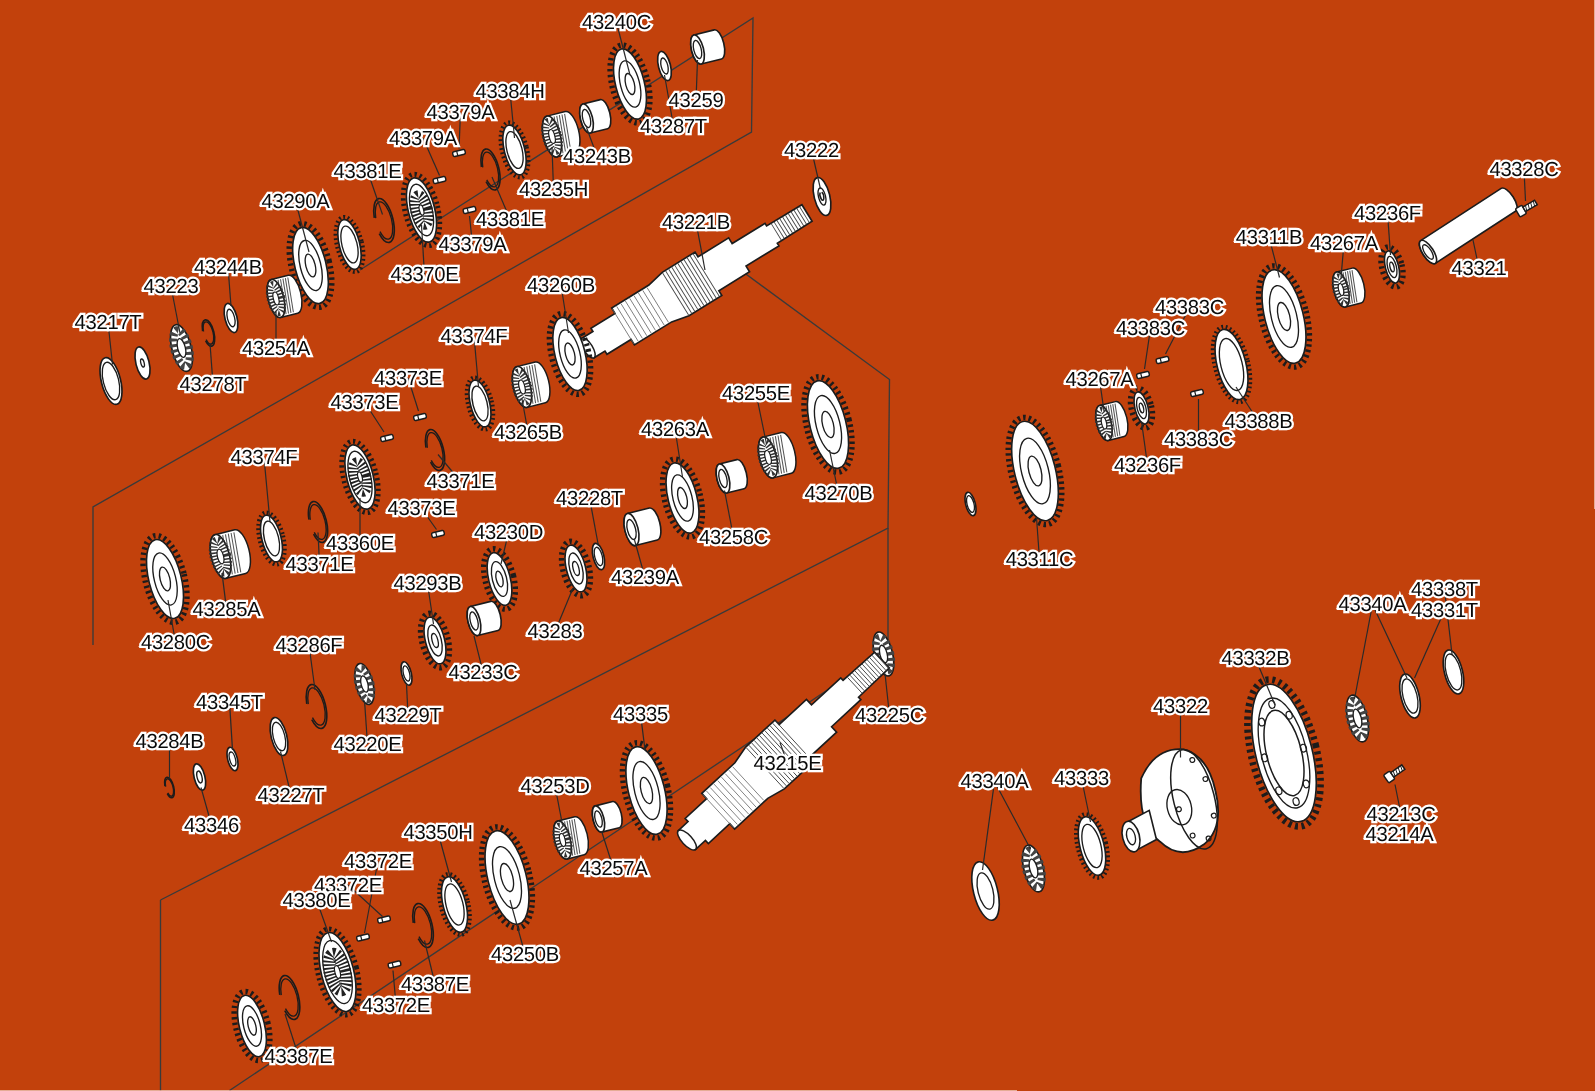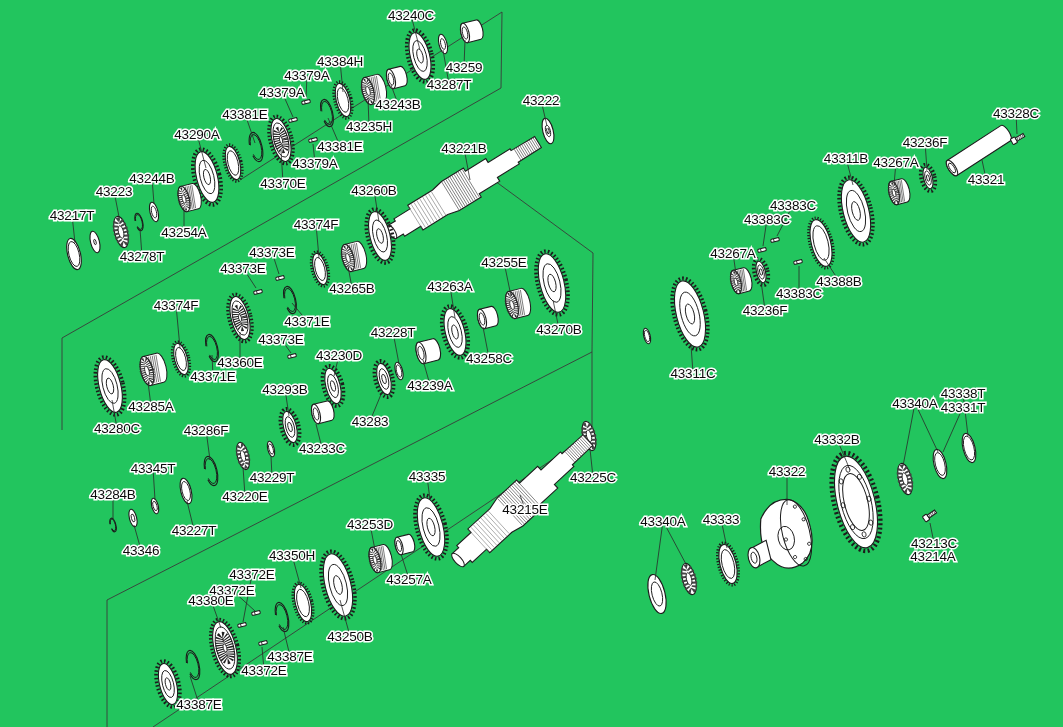--- a/index.html
+++ b/index.html
@@ -1,16 +1,16 @@
 <!DOCTYPE html>
 <html><head>
 <meta charset="utf-8">
 <style>
   html,body{margin:0;padding:0;background:#fff;}
-  #stage{position:relative;width:1063px;height:727px;background:#22c55e;overflow:hidden;
+  #stage{position:relative;width:1063px;height:727px;background:#c2410c;overflow:hidden;
          font-family:"Liberation Sans",sans-serif;}
   svg{display:block}
   text.lbl{font-family:"Liberation Sans",sans-serif;font-size:13.5px;fill:#0a0a0a;
            paint-order:stroke;stroke:#ffffff;stroke-width:3px;letter-spacing:-0.2px;}
 </style>
 </head>
 <body>
 
 <div id="stage">
   <svg id="diagram" width="1063" height="727" viewBox="0 0 1063 727" xmlns="http://www.w3.org/2000/svg">

